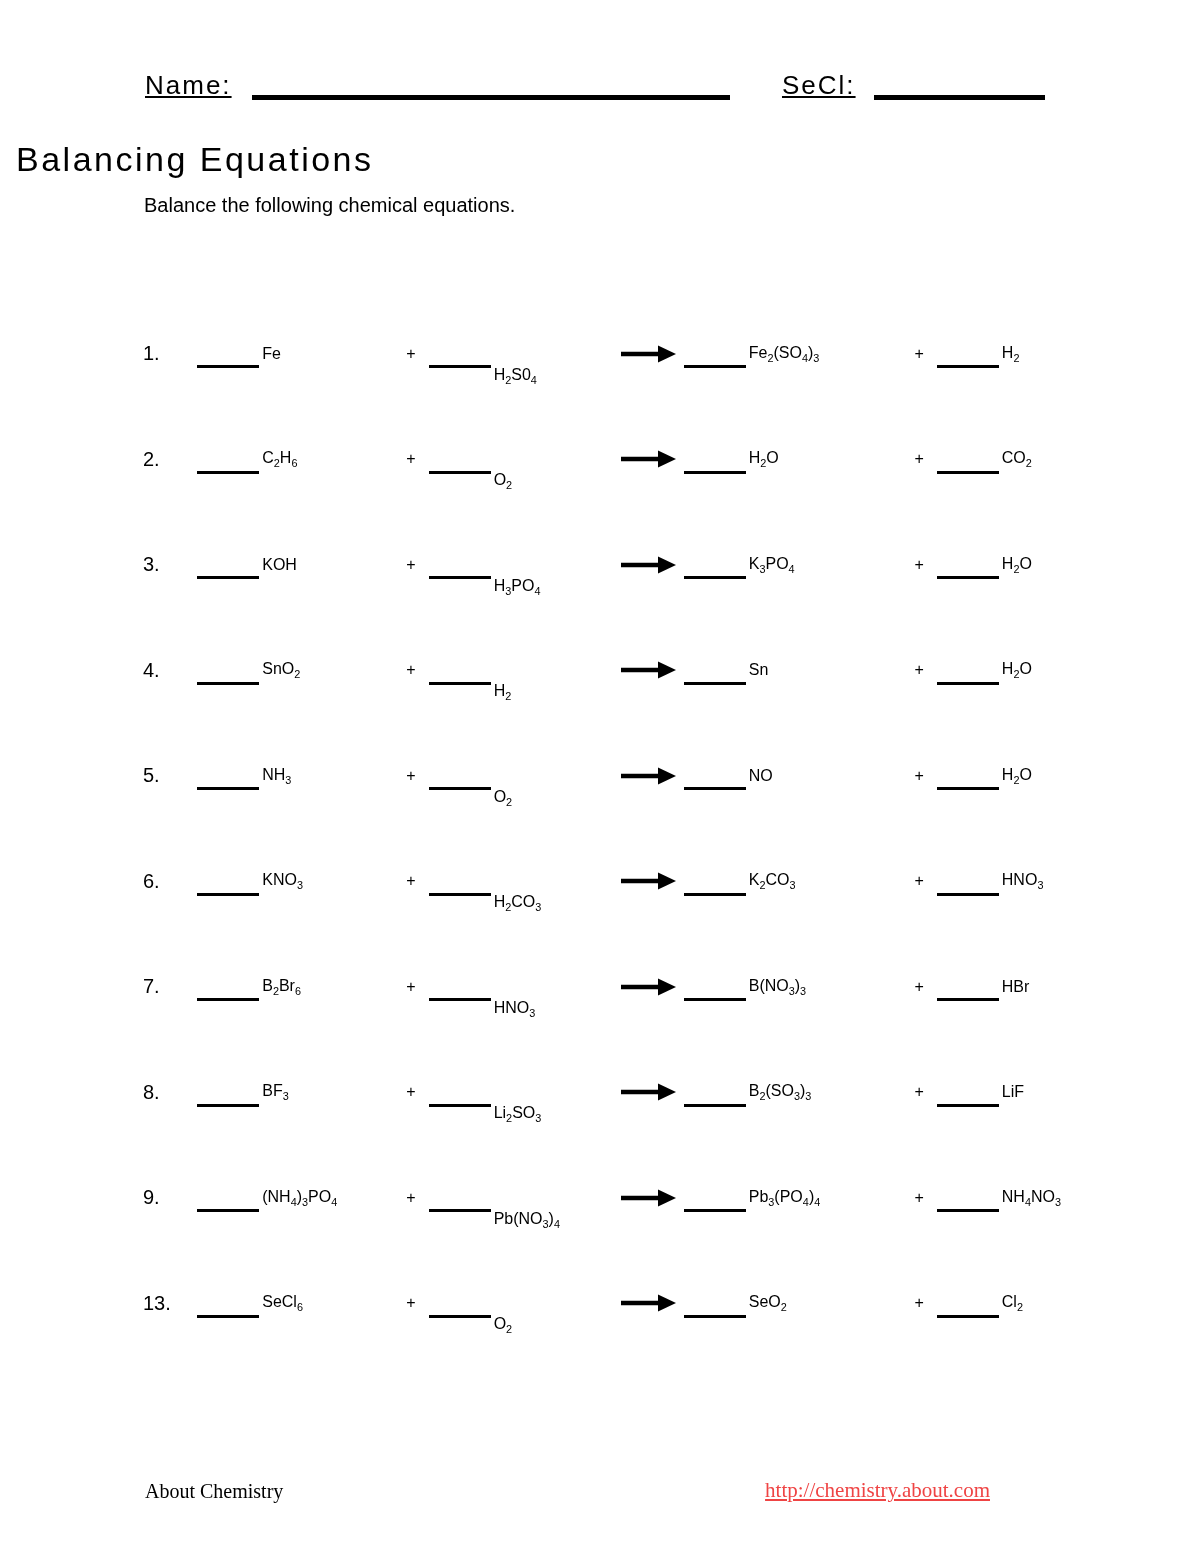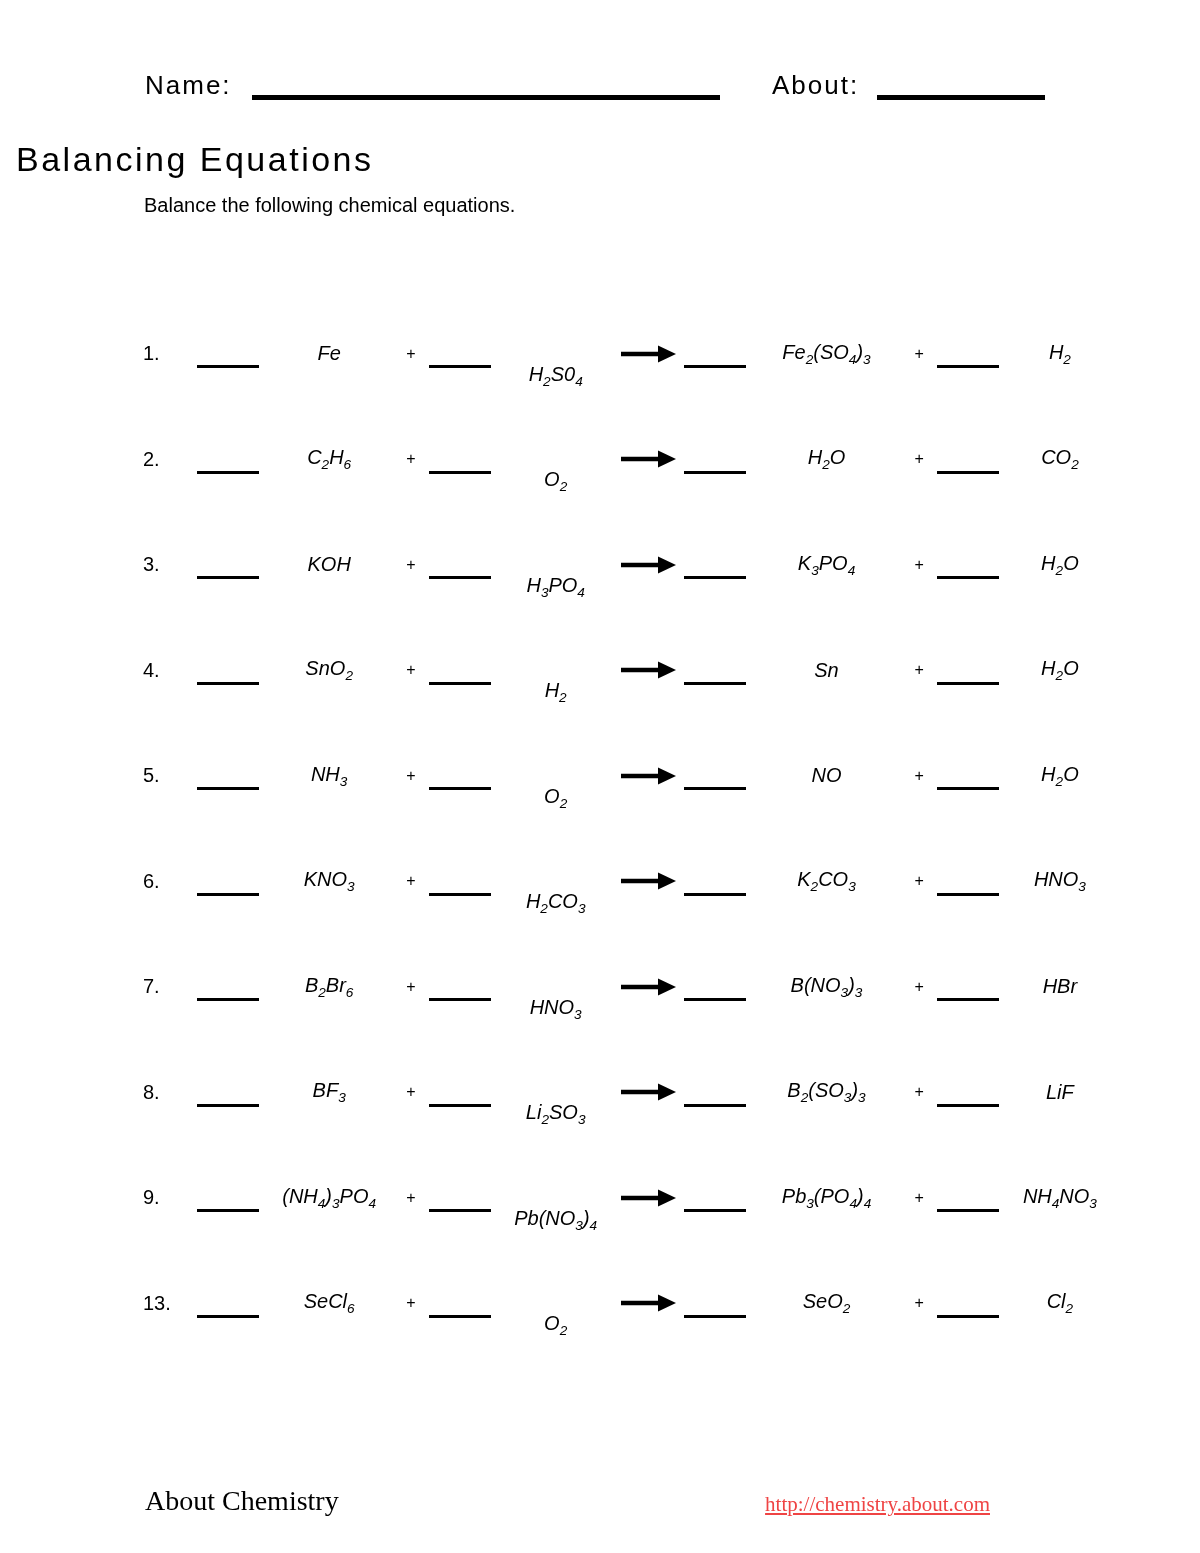--- a/index.html
+++ b/index.html
@@ -17,20 +17,21 @@
   }
 
   
   .header-row {
     position: absolute;
     top: 72px;
     left: 145px;
     width: 900px;
     display: flex;
     align-items: flex-end;
+    text-decoration: underline;
   }
   .hdr-label {
     font-size: 26px;
     letter-spacing: 2px;
     font-weight: 500;
     line-height: 1;
     padding-bottom: 2px;
   }
   .name-line {
     width: 480px;
@@ -77,59 +78,58 @@
     height: 105.5px;
   }
   .c-num   { width: 52px;  font-size: 20px; }
   .c-blank {
     width: 62px;
     height: 26px;
     border-bottom: 3.5px solid #000;
     margin: 0 3px;
     flex: none;
   }
-  .c-f     { font-size: 20px; text-align: center; white-space: nowrap; font-style: italic; }
+  .c-f     { font-size: 16px; text-align: left; white-space: nowrap; }
   .c-f1    { width: 136px; }
   .c-f2    { width: 126px; margin-top: 44px; }
   .c-f3    { width: 158px; }
   .c-f4    { width: 118px; }
   .c-plus  { width: 30px; font-size: 16px; text-align: center; }
   .c-arrow { width: 64px; display: flex; justify-content: center; align-items: center; }
   .c-f sub { font-size: 0.68em; }
 
   
   .footer-row {
     position: absolute;
     top: 1478px;
     left: 145px;
     width: 845px;
     display: flex;
     justify-content: space-between;
     align-items: flex-end;
   }
   .footer-left {
     font-family: "Liberation Serif", serif;
-    font-size: 28px;
-    margin-top: 7px;
+    font-size: 20px;
   }
   .footer-link {
     font-family: "Liberation Serif", serif;
     font-size: 21px;
     color: #ef4444;
     text-decoration: underline;
     cursor: pointer;
   }
 </style>
 </head>
 <body>
 
 <div class="header-row">
   <span class="hdr-label">Name:</span>
   <span class="name-line"></span>
-  <span class="hdr-label date-label">About:</span>
+  <span class="hdr-label date-label">SeCl:</span>
   <span class="date-line"></span>
 </div>
 
 <div class="page-title">Balancing Equations</div>
 <div class="instruction">Balance the following chemical equations.</div>
 
 <div class="equations">
   <div class="eq-row">
     <span class="c-num">1.</span>
     <span class="c-blank"></span>

